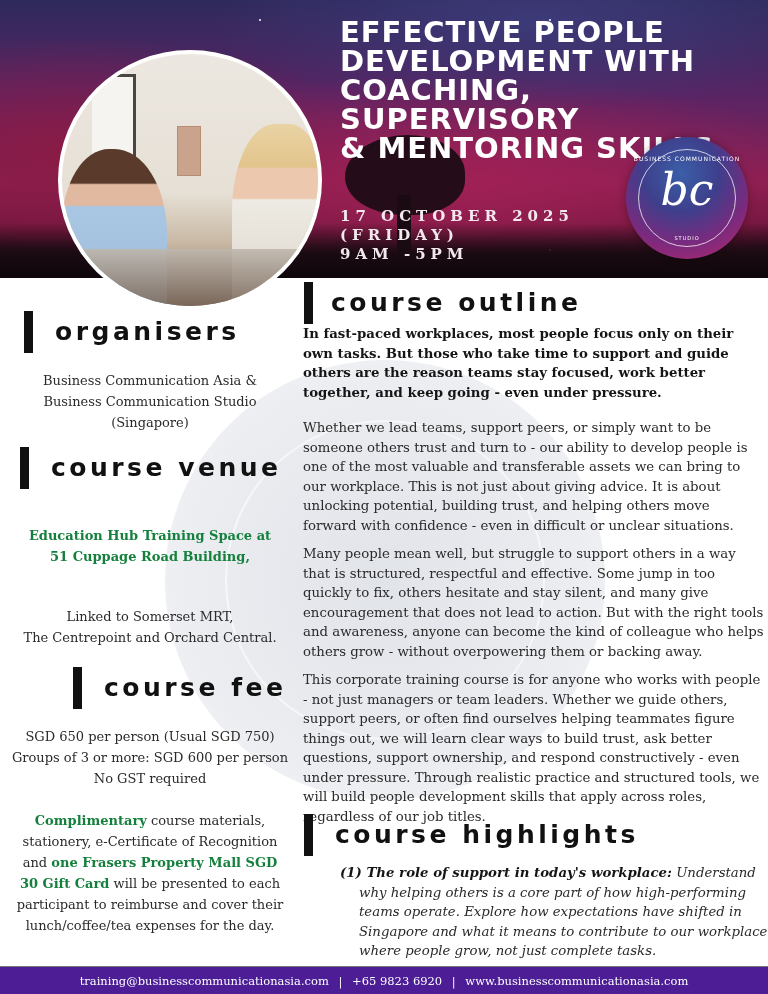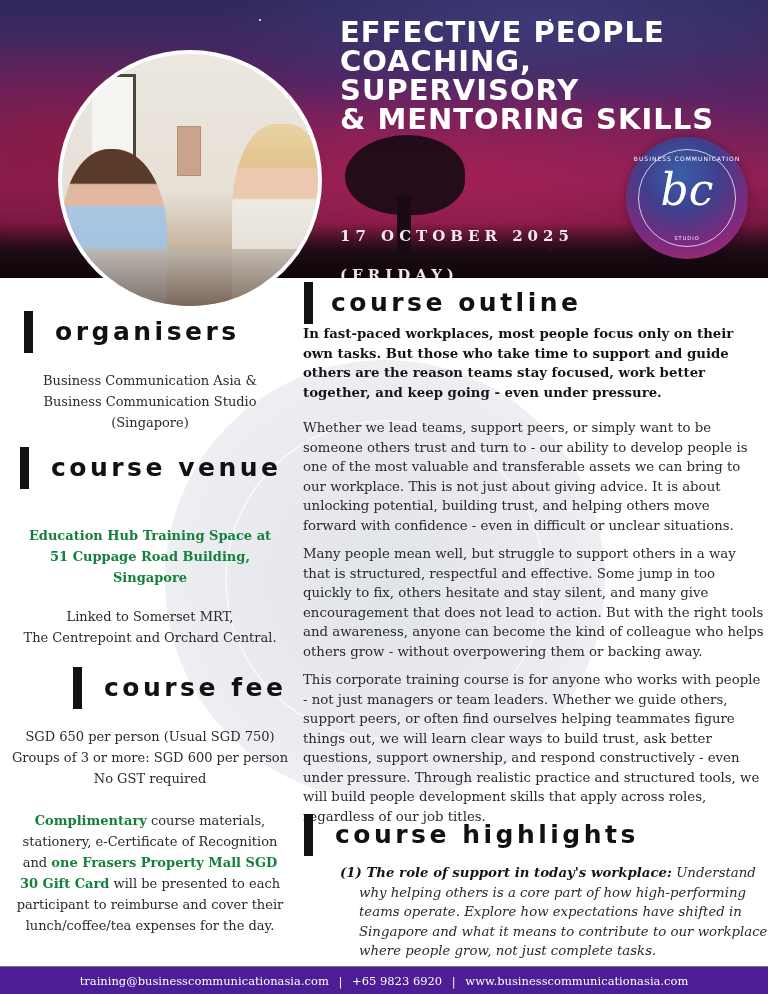--- a/index.html
+++ b/index.html
@@ -51,21 +51,21 @@
     font-family: "DejaVu Sans", sans-serif; font-weight: 700;
     color: #ffffff; font-size: 29px; line-height: 29px; letter-spacing: 1px;
     text-transform: uppercase;
   }
   .title span { display: block; }
   .date-block {
     position: absolute; left: 340px; top: 207px;
     font-family: "DejaVu Serif", serif; font-weight: 700;
     color: #f2e8ee; font-size: 15px; line-height: 19px; letter-spacing: 5px;
   }
-  .date-block span { display: block; margin-top: 20px; }
+  .date-block span { display: block; }
   .logo {
     position: absolute; left: 626px; top: 137px; width: 122px; height: 122px; border-radius: 50%;
     background: radial-gradient(circle at 45% 30%, #3b5fa8 0%, #3e3f8c 35%, #7a2a7e 65%, #c0276a 100%);
     box-shadow: 0 0 8px rgba(0,0,0,0.3);
   }
   .logo .ring {
     position: absolute; left: 12px; top: 12px; width: 98px; height: 98px; border-radius: 50%;
     border: 1px solid rgba(255,255,255,0.75);
   }
   .logo .mono {
@@ -140,20 +140,21 @@
 <div class="hero">
   <div class="stars"></div>
   <div class="tree">
     <div class="canopy"></div>
       <div class="trunk"></div>
   </div>
   <div class="grass"></div>
 
   <h1 class="title">
     <span>EFFECTIVE PEOPLE</span>
+    <span>DEVELOPMENT WITH</span>
     <span>COACHING, SUPERVISORY</span>
     <span>&amp; MENTORING SKILLS</span>
   </h1>
 
   <div class="date-block">
     <span>17 OCTOBER 2025</span>
     <span>(FRIDAY)</span>
     <span>9AM -5PM</span>
   </div>
 
@@ -187,21 +188,20 @@
   <span>(Singapore)</span>
 </div>
 
 <div class="section-head z" style="left:20px; top:447px;">
   <div class="bar" style="height:42px;"></div>
   <div class="label">course venue</div>
 </div>
 <div class="left-text z" style="left:0; top:525px; width:300px;">
   <b><span>Education Hub Training Space at</span></b>
   <b><span>51 Cuppage Road Building,</span></b>
-  <b><span>Singapore</span></b>
 </div>
 <div class="left-text z" style="left:0; top:606px; width:300px;">
   <span>Linked to Somerset MRT,</span>
   <span>The Centrepoint and Orchard Central.</span>
 </div>
 
 <div class="section-head z" style="left:34px; top:667px;padding-left:39px;">
   <div class="bar" style="height:42px;"></div>
   <div class="label">course fee</div>
 </div>

